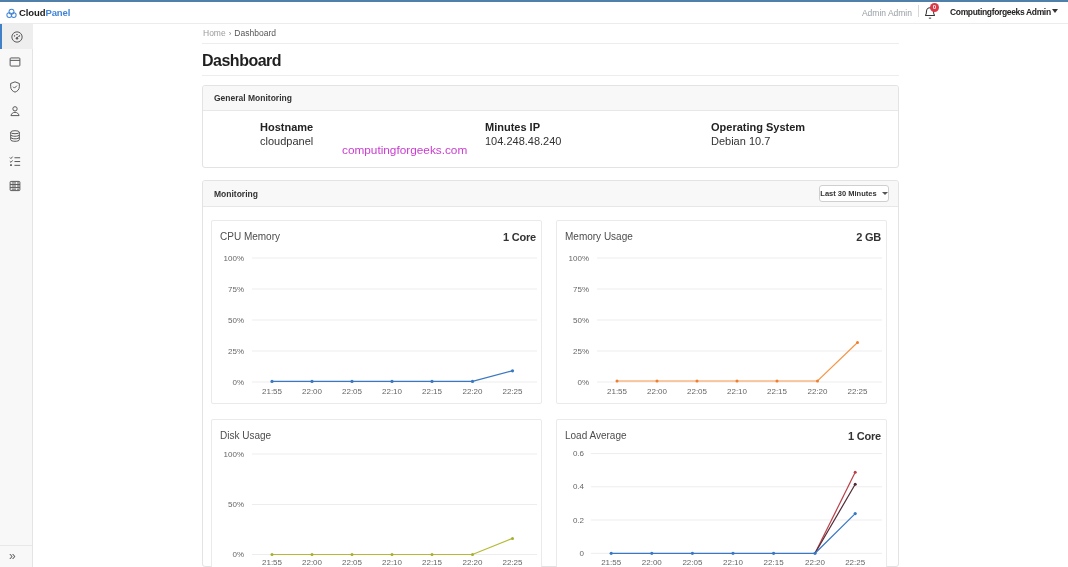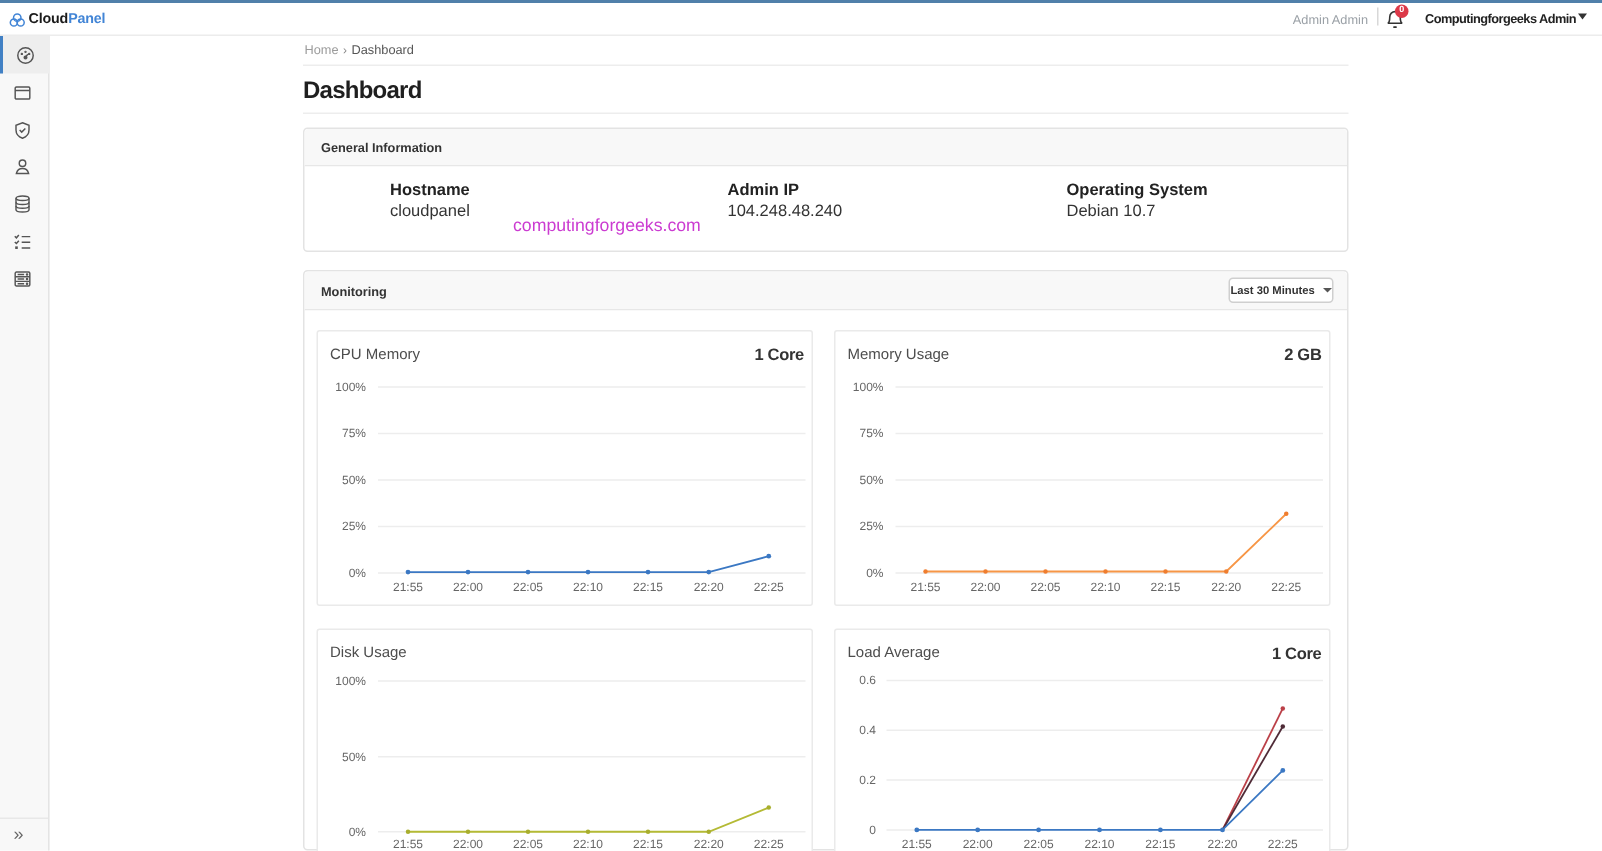--- a/index.html
+++ b/index.html
@@ -140,23 +140,23 @@
 </div>
 <div id="sb-div"></div>
 <div id="sb-expand">»</div>
 
 <div id="crumb">Home<span class="sep">›</span><b>Dashboard</b></div>
 <div id="hair1"></div>
 <div id="h1">Dashboard</div>
 <div id="hair2"></div>
 
 <div class="card" id="card1">
-  <div class="card-header">General Information</div>
+  <div class="card-header">General Monitoring</div>
   <div class="fcol" style="left:57px"><div class="lb">Hostname</div>cloudpanel</div>
-  <div class="fcol" style="left:282px"><div class="lb">Admin IP</div>104.248.48.240</div>
+  <div class="fcol" style="left:282px"><div class="lb">Minutes IP</div>104.248.48.240</div>
   <div class="fcol" style="left:508px"><div class="lb">Operating System</div>Debian 10.7</div>
 </div>
 <div id="wm">computingforgeeks.com</div>
 
 <div class="card" id="card2">
   <div class="card-header">Monitoring
     <div id="select">Last 30 Minutes <span class="c"></span></div>
   </div>
 </div>
 

